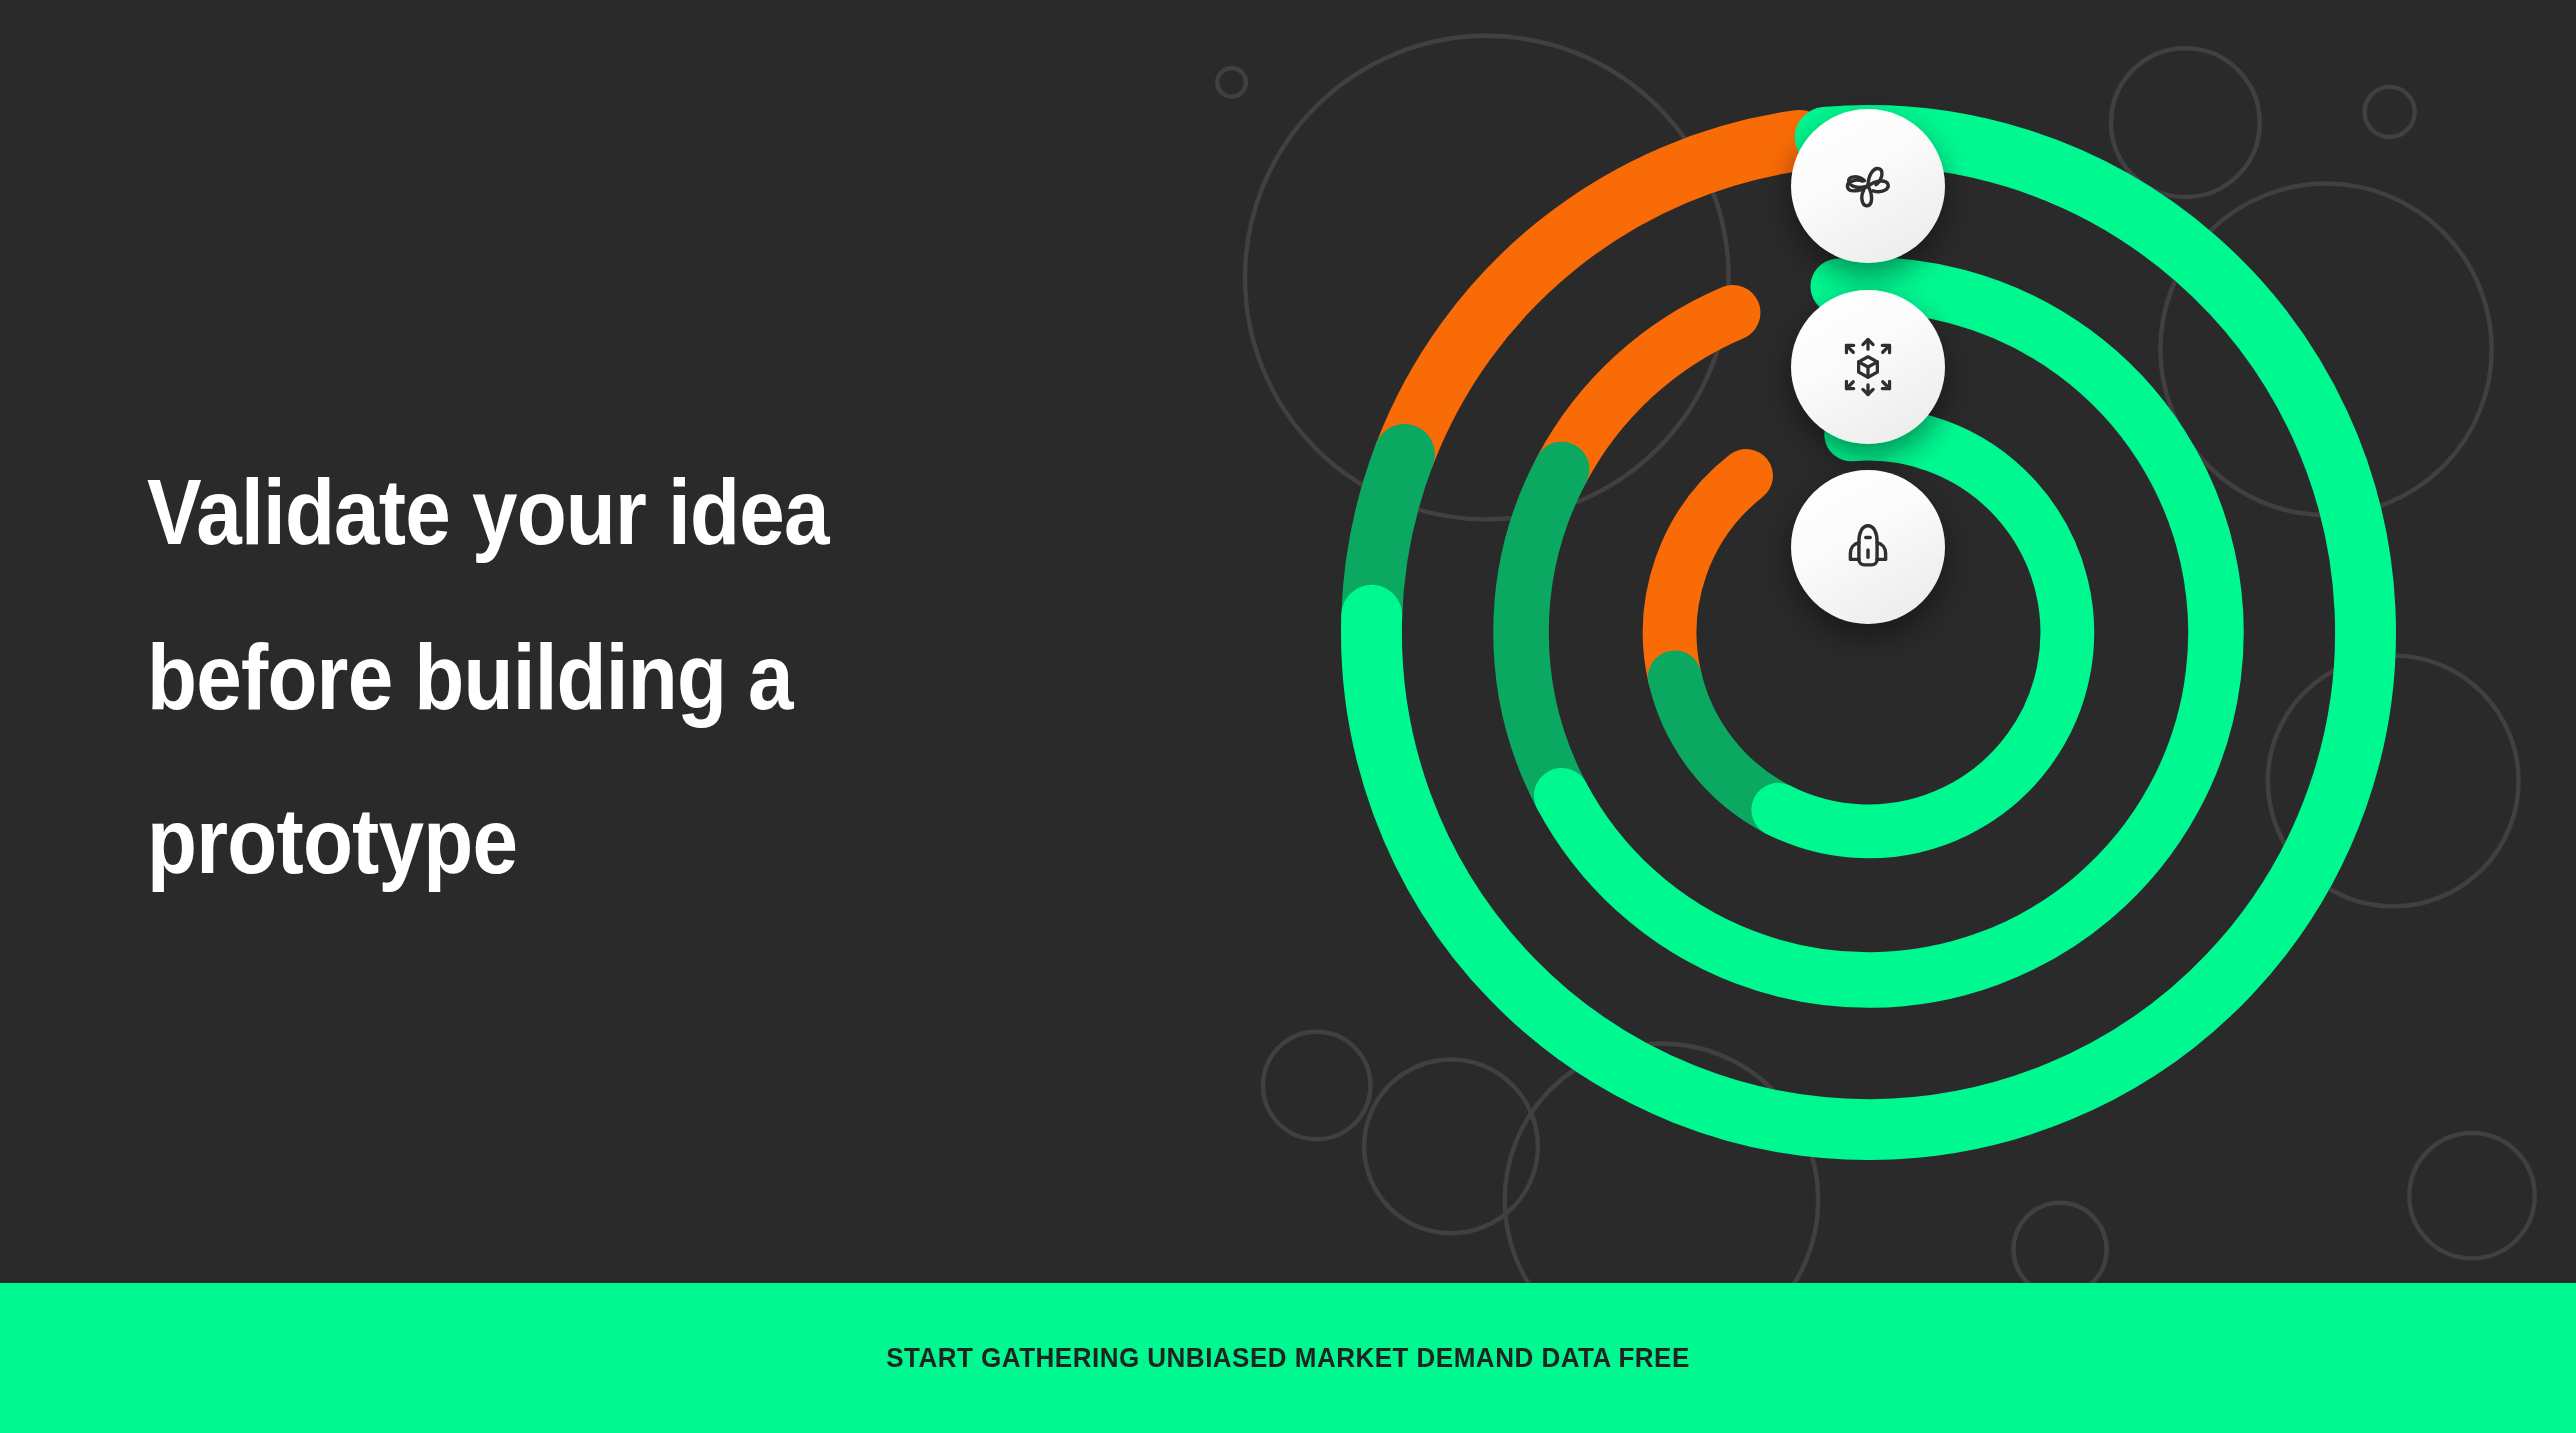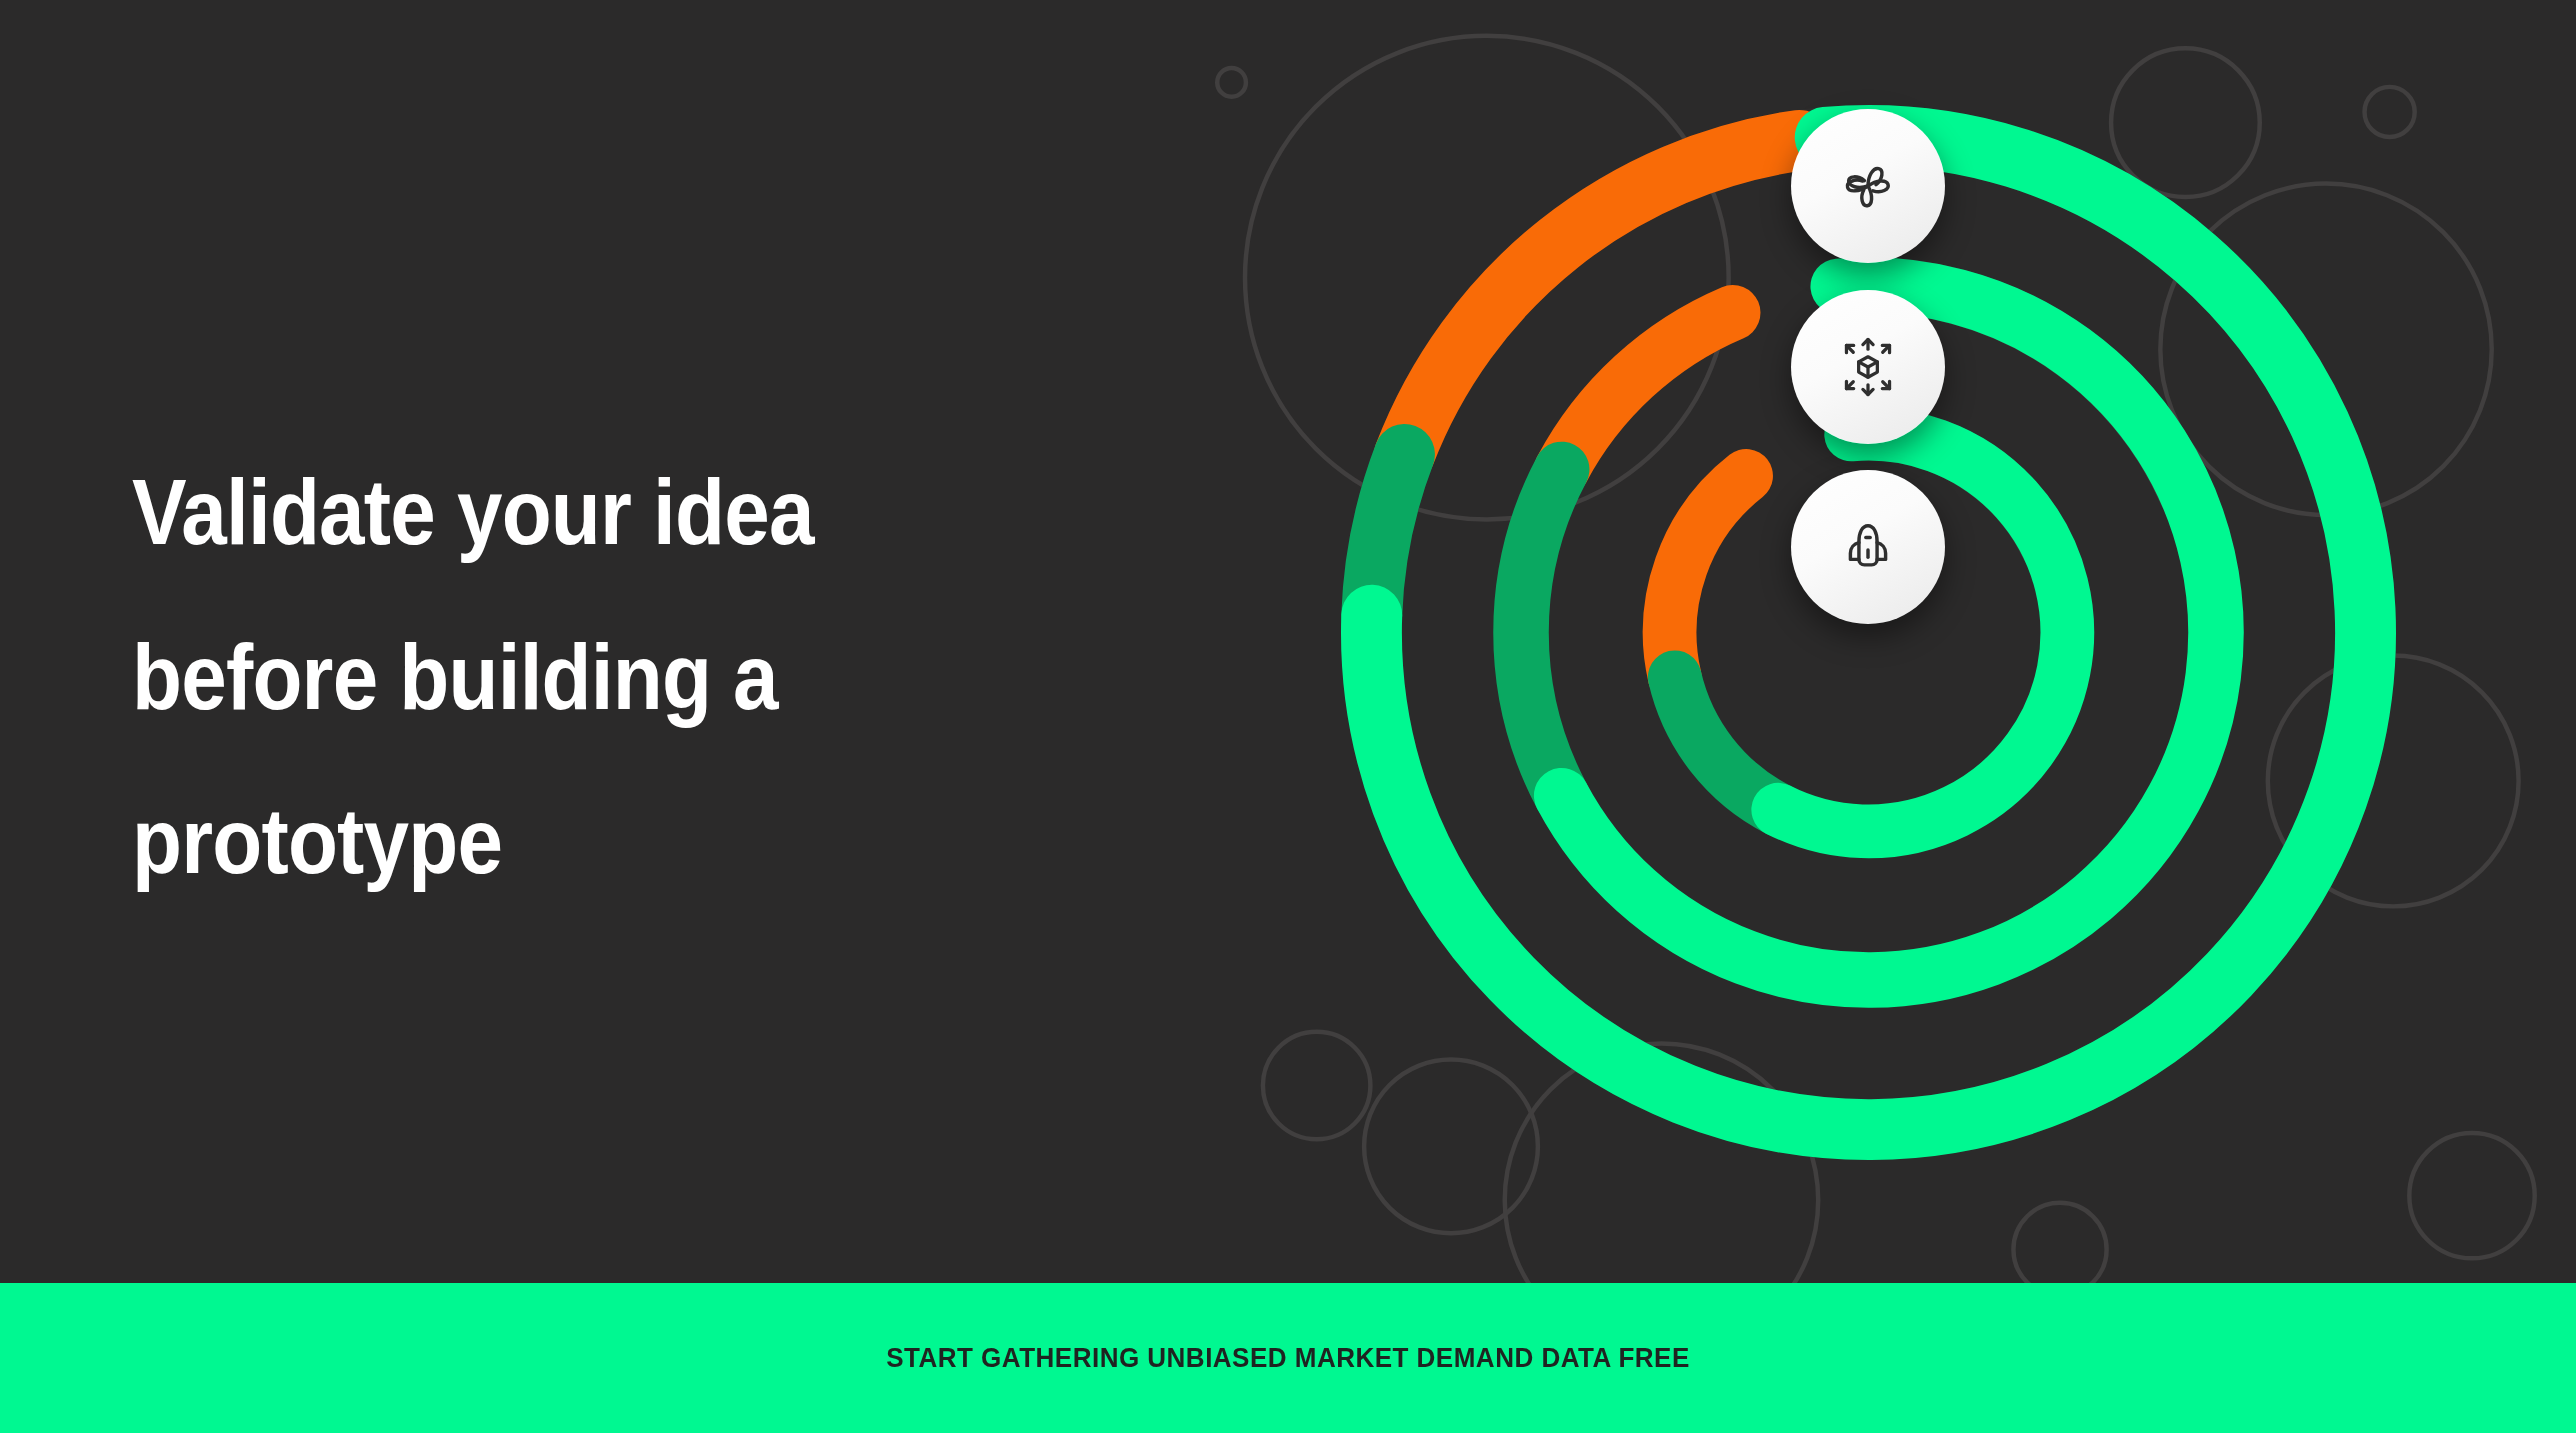--- a/index.html
+++ b/index.html
@@ -27,21 +27,21 @@
   
   .rings-layer{
     position:absolute;
     left:1281px; top:0px;
     width:1295px; height:1283px;
   }
 
   
   .headline{
     position:absolute;
-    left:132px; top:430px;
+    left:147px; top:430px;
     width:1003px;
   }
   .headline-line{
     display:block;
     color:#ffffff;
     font-size:93px;
     line-height:1.77;
     font-weight:700;
     letter-spacing:-0.9px;
     white-space:nowrap;

